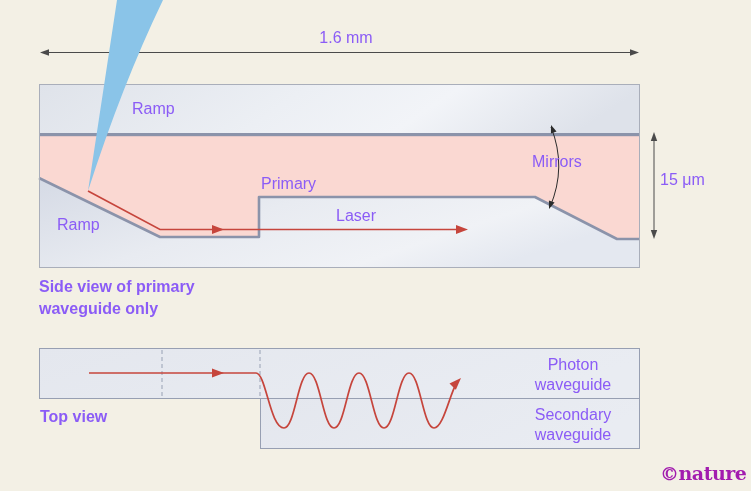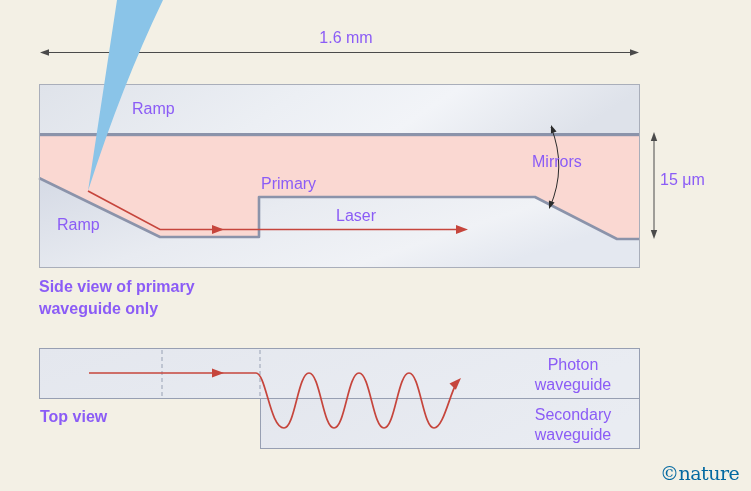--- a/index.html
+++ b/index.html
@@ -17,23 +17,23 @@
     font-size:16px;
     line-height:19px;
     white-space:pre-line;
     color:#8b5cf6;
   }
   .bold{font-weight:700;line-height:22px;}
   .center{text-align:center;}
   .watermark{
     position:absolute;
     font-family:"DejaVu Serif","Liberation Serif",serif;
-    font-weight:400;
+    font-weight:700;
     font-size:19px;
-    color:#0369a1;
+    color:#a21caf;
     letter-spacing:-0.5px;
   }
 </style>
 </head>
 <body>
 
 <div id="canvas">
 
   <svg id="diagram-svg" width="751" height="491" viewBox="0 0 751 491">
     <defs>

